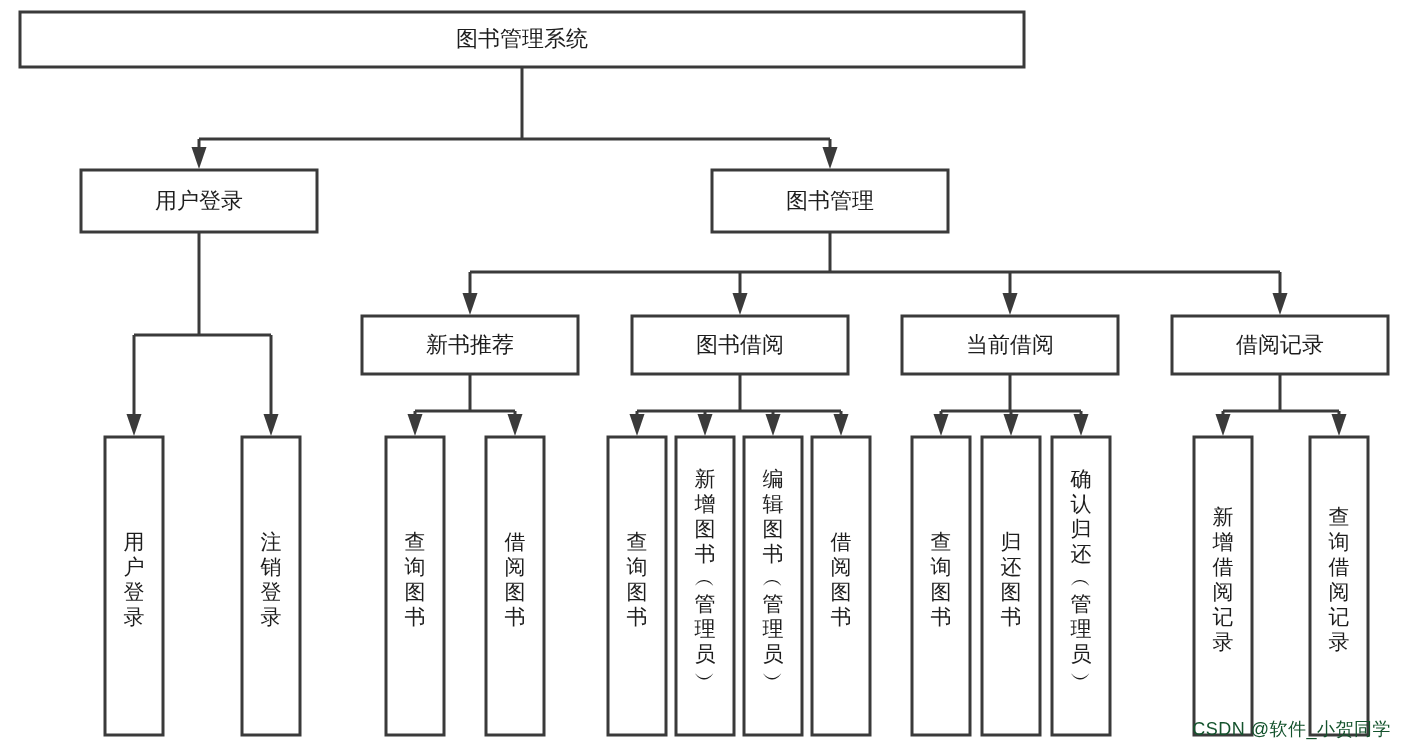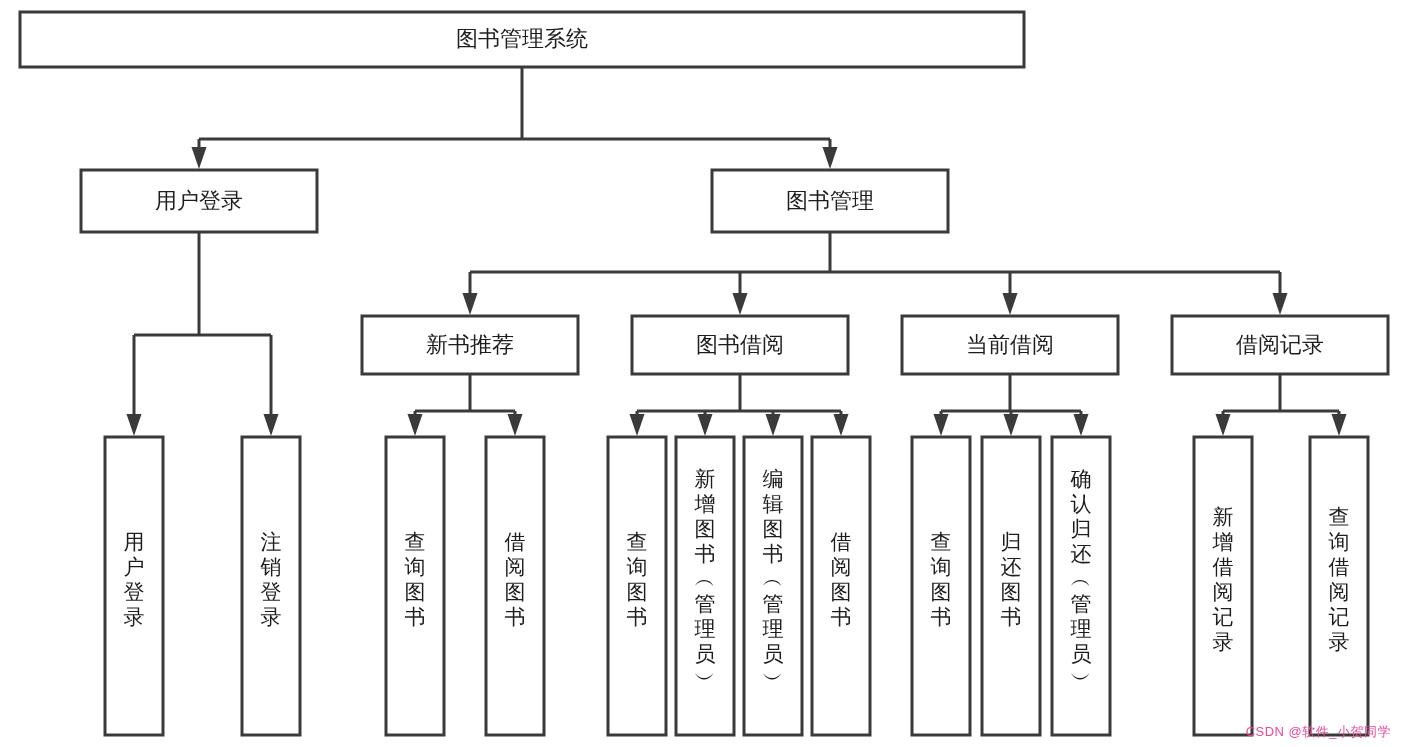--- a/index.html
+++ b/index.html
@@ -54,22 +54,22 @@
     font-family: "Liberation Sans", "DejaVu Sans", sans-serif;
     font-size: 21px;
     fill: #1d1d1d;
     text-anchor: middle;
   }
   .watermark-text {
     position: absolute;
     right: 14px;
     bottom: 6px;
     font-family: "Liberation Sans", "DejaVu Sans", sans-serif;
-    font-size: 13px;
-    color: #ec4899;
+    font-size: 18px;
+    color: #14532d;
     white-space: nowrap;
     user-select: none;
     letter-spacing: 0.5px;
   }
 </style>
 </head>
 <body>
 
 <div id="diagram-root">
   <svg class="diagram-canvas" viewBox="0 0 1405 747">

